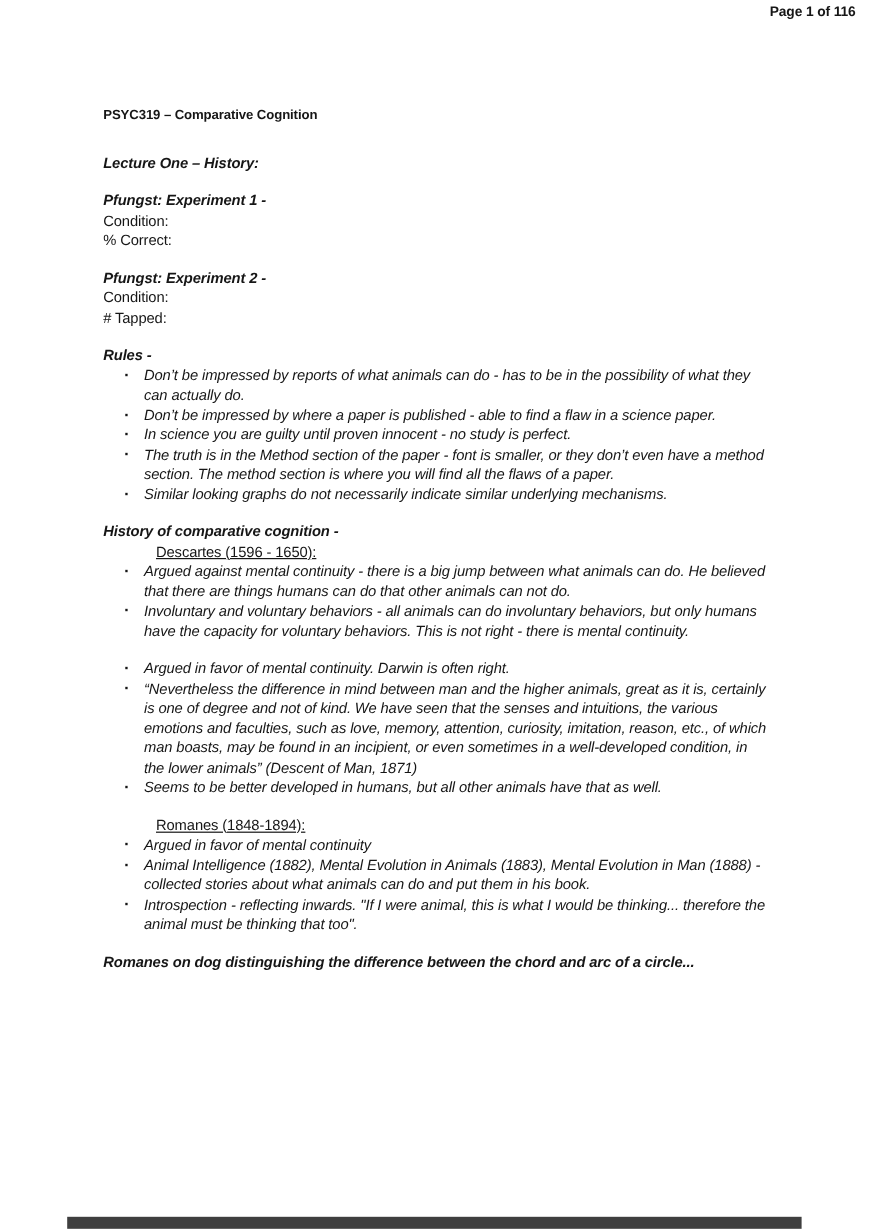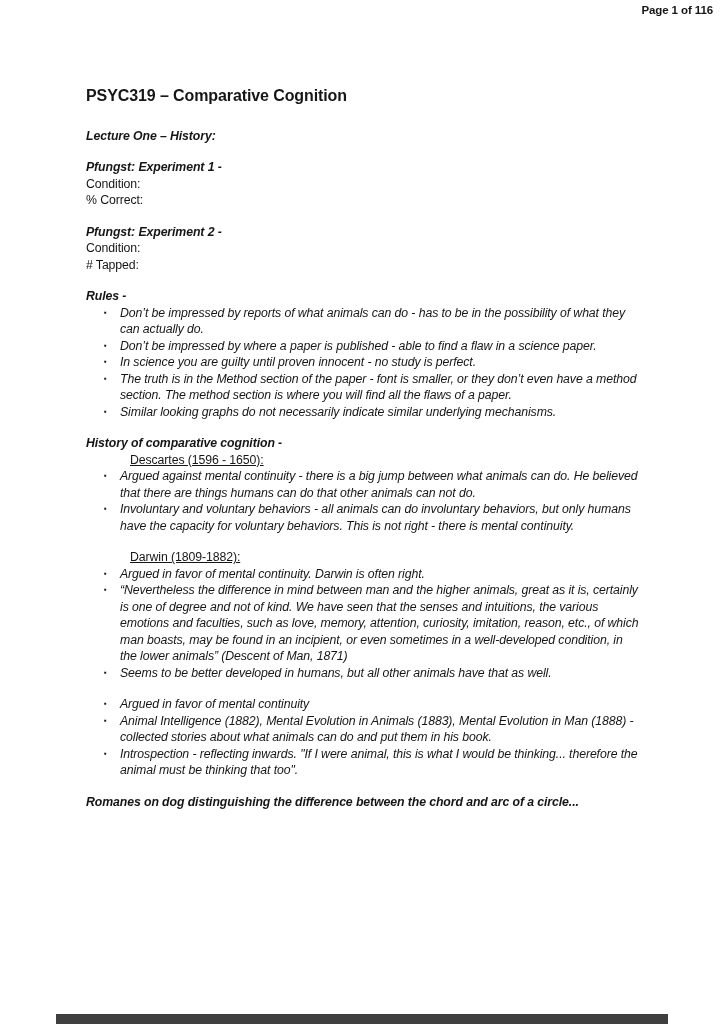--- a/index.html
+++ b/index.html
@@ -20,21 +20,21 @@
   }
   .content {
     position: absolute;
     left: 86px; top: 88px;
     width: 554px;
     font-size: 12.3px;
     line-height: 16.5px;
     letter-spacing: -0.1px;
   }
   .doc-title {
-    font-size: 16px;
+    font-size: 11px;
     font-weight: bold;
     margin-bottom: 23px;
   }
   .doc-subtitle {
     font-weight: bold;
     font-style: italic;
     margin-bottom: 15px;
   }
   .block { margin-bottom: 15px; }
   .block.tight { margin-bottom: 0; }
@@ -111,35 +111,35 @@
         <div class="bullet-row">
           <span class="bullet-glyph">▪</span>
           <span class="bullet-text">Argued against mental continuity - there is a big jump between what animals can do. He believed that there are things humans can do that other animals can not do.</span>
         </div>
         <div class="bullet-row">
           <span class="bullet-glyph">▪</span>
           <span class="bullet-text">Involuntary and voluntary behaviors - all animals can do involuntary behaviors, but only humans have the capacity for voluntary behaviors. This is not right - there is mental continuity.</span>
         </div>
       </div>
       <div class="block">
-        <div class="bheading underline">Darwin (1809-1882):</div>
         <div class="bullet-row">
           <span class="bullet-glyph">▪</span>
           <span class="bullet-text">Argued in favor of mental continuity. Darwin is often right.</span>
         </div>
         <div class="bullet-row">
           <span class="bullet-glyph">▪</span>
           <span class="bullet-text">“Nevertheless the difference in mind between man and the higher animals, great as it is, certainly is one of degree and not of kind. We have seen that the senses and intuitions, the various emotions and faculties, such as love, memory, attention, curiosity, imitation, reason, etc., of which man boasts, may be found in an incipient, or even sometimes in a well-developed condition, in the lower animals” (Descent of Man, 1871)</span>
         </div>
         <div class="bullet-row">
           <span class="bullet-glyph">▪</span>
           <span class="bullet-text">Seems to be better developed in humans, but all other animals have that as well.</span>
         </div>
       </div>
       <div class="block">
+        <div class="bheading underline">Romanes (1848-1894):</div>
         <div class="bullet-row">
           <span class="bullet-glyph">▪</span>
           <span class="bullet-text">Argued in favor of mental continuity</span>
         </div>
         <div class="bullet-row">
           <span class="bullet-glyph">▪</span>
           <span class="bullet-text">Animal Intelligence (1882), Mental Evolution in Animals (1883), Mental Evolution in Man (1888) - collected stories about what animals can do and put them in his book.</span>
         </div>
         <div class="bullet-row">
           <span class="bullet-glyph">▪</span>

